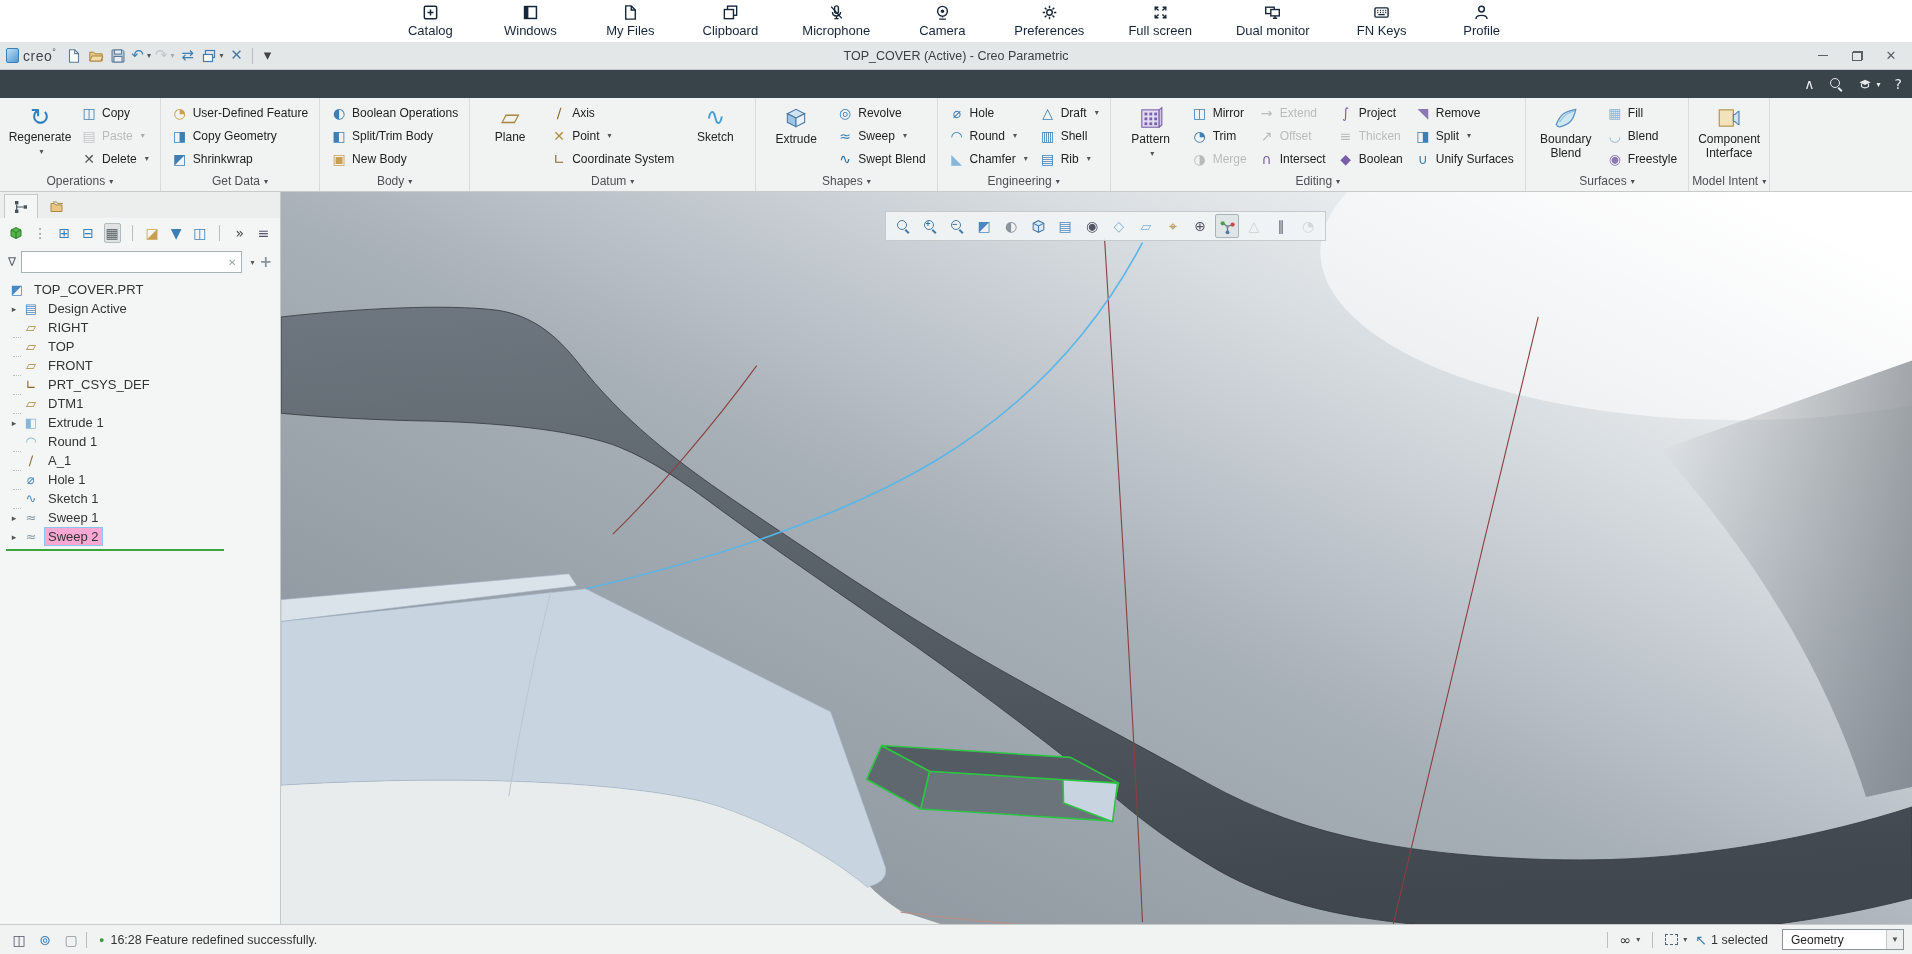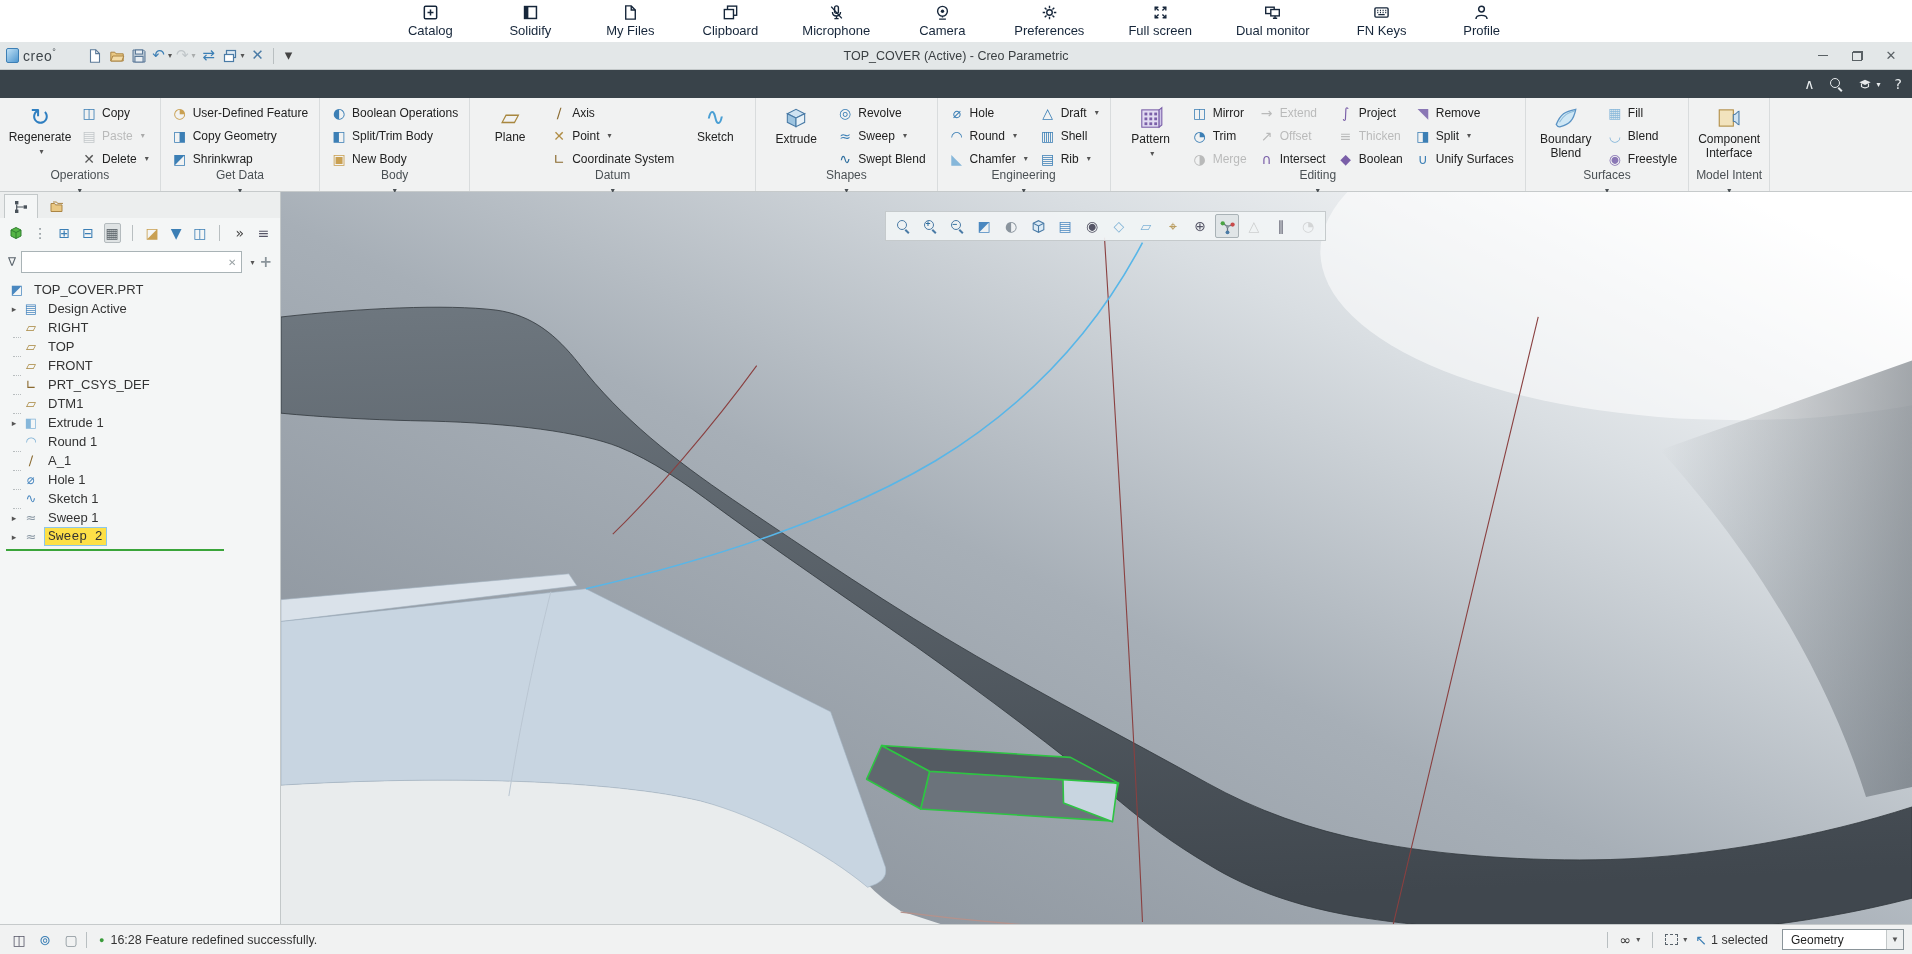--- a/index.html
+++ b/index.html
@@ -27,21 +27,21 @@
   #topbar { height:42px; background:#fff; display:flex; justify-content:center; align-items:center; gap:44px; }
   .tb-item { display:flex; flex-direction:column; align-items:center; gap:2px; min-width:56px; cursor:pointer; }
   .tb-item .svgic { width:17px; height:17px; }
   .tb-label { font-size:13px; color:#16263a; white-space:nowrap; }
 
   
   #titlebar { height:28px; background:#e3e7e8; border-bottom:1px solid #c3c8c9;
     display:flex; align-items:center; padding:0 6px; position:relative; }
   .brandbox { width:13px; height:15px; background:linear-gradient(135deg,#bfe0f5,#4f97cf);
     border:1px solid #3c7fb5; border-radius:2px; margin-right:4px; }
-  .brandtxt { font-size:14px; color:#3f464b; letter-spacing:.5px; margin-right:28px; }
+  .brandtxt { font-size:14px; color:#3f464b; letter-spacing:.5px; margin-right:7px; }
   .brandtxt::after { content:'°'; font-size:9px; vertical-align:super; }
   .qat-btn { height:22px; min-width:22px; display:flex; align-items:center; justify-content:center;
     padding:0 2px; border-radius:2px; cursor:pointer; }
   .qat-btn .gic { font-size:15px; }
   .qat-btn.dis { opacity:.4; }
   .vsep { width:1px; height:16px; background:#b9bfc1; margin:0 4px; }
   #win-title { position:absolute; left:50%; transform:translateX(-50%);
     font-size:12.5px; color:#3a3f42; white-space:nowrap; }
   #winbtns { position:absolute; right:6px; display:flex; gap:4px; }
   .winbtn { width:30px; height:22px; display:flex; align-items:center; justify-content:center; cursor:pointer; color:#5a6165; }
@@ -58,21 +58,21 @@
   .tab.active { background:#f1f2f2; color:#3da13d; }
   #tab-right { position:absolute; right:10px; top:0; height:28px; display:flex; align-items:center; gap:14px; }
   .tr-ic { color:#e8ecee; font-size:12px; cursor:pointer; display:flex; align-items:center; gap:2px; }
   .tr-ic .svgic { width:14px; height:14px; }
   .tr-ic .caret { color:#e8ecee; }
 
   
   #ribbon { height:94px; background:#f1f2f2; border-bottom:1px solid #c6cacb; display:flex; align-items:stretch; }
   .rgroup { display:flex; flex-direction:column; border-right:1px solid #d9dcdd; }
   .rcontent { height:74px; display:flex; align-items:stretch; gap:4px; padding:2px 7px 0 7px; }
-  .rlabel { height:20px; font-size:12px; color:#4a5054; display:flex; align-items:center; justify-content:center; gap:4px; cursor:pointer;flex-direction:column; }
+  .rlabel { height:20px; font-size:12px; color:#4a5054; display:flex; align-items:center; justify-content:center; gap:4px; cursor:pointer; }
   .rlabel .caret { color:#4a5054; margin-left:0; }
   .rbig { width:66px; display:flex; flex-direction:column; align-items:center; justify-content:flex-start;
     padding-top:5px; gap:2px; cursor:pointer; border-radius:2px; text-align:center; }
   .rbig .rbig-label { font-size:12px; color:#222; line-height:1.15; }
   .rcol { display:flex; flex-direction:column; justify-content:flex-start; padding-top:1px; }
   .rsmall { height:23px; display:flex; align-items:center; gap:5px; padding:0 4px; font-size:12px; color:#222;
     white-space:nowrap; cursor:pointer; border-radius:2px; }
   .rsmall .gic, .rsmall .svgic { width:16px; text-align:center; }
   .rsmall.dis, .rbig.dis { opacity:.45; }
   .rsmall.dis { color:#777; }
@@ -95,21 +95,21 @@
   .clear-x { font-size:10px; color:#9aa2a5; padding:0 5px; cursor:pointer; }
   #tree-items { padding-top:4px; position:relative; }
   .tree-row { height:19px; display:flex; align-items:center; font-size:13px; color:#333; cursor:pointer; white-space:nowrap; }
   .tree-row.root { padding-left:8px; }
   .tree-row .expander { width:16px; text-align:center; font-size:9px; color:#555; flex:none; margin-left:6px; }
   .tree-row .stub { width:16px; flex:none; margin-left:6px; position:relative; }
   .tree-row .stub::before { content:''; position:absolute; left:7px; top:9px; width:8px; border-top:1px dotted #b8bdbf; }
   .tree-row .t-ic { width:18px; text-align:center; margin-right:4px; flex:none; }
   .tree-row .t-ic .gic { font-size:13px; }
   .tree-label { padding:0 3px; line-height:17px; border:1px solid transparent; }
-  .tree-row.selected .tree-label { background:#fde047; border-color:#8cc6ea;font-family:Liberation Mono, monospace; }
+  .tree-row.selected .tree-label { background:#f9a8d4; border-color:#8cc6ea; }
   #tree-underline { height:2px; background:#3aa53a; width:218px; margin:3px 0 0 6px; }
   #tree-filler { flex:1; }
 
   
   #viewport { flex:1; position:relative; background:#e9ebec; overflow:hidden; }
   #scene { position:absolute; inset:0; width:100%; height:100%; }
   #vp-toolbar { position:absolute; left:604px; top:19px; height:30px; display:flex; align-items:center; gap:3px;
     background:rgba(241,244,245,.92); border:1px solid #c5cacc; padding:0 5px; }
   .vtb-btn { width:24px; height:24px; display:flex; align-items:center; justify-content:center; cursor:pointer; border:1px solid transparent; border-radius:2px; }
   .vtb-btn.active { background:#e0e5e7; border-color:#a9b2b6; }
@@ -140,21 +140,21 @@
       </span>
       <span class="tb-label">Catalog</span>
     </div>
     <div class="tb-item">
       <span class="svgic">
         <svg viewBox="0 0 16 16">
           <rect x="2.4" y="2.4" width="11.2" height="11.2" fill="none" stroke="#16263a" stroke-width="1.4"></rect>
           <rect x="2.4" y="2.4" width="3.6" height="11.2" fill="#16263a"></rect>
         </svg>
       </span>
-      <span class="tb-label">Solidify</span>
+      <span class="tb-label">Windows</span>
     </div>
     <div class="tb-item">
       <span class="svgic">
         <svg viewBox="0 0 16 16">
           <path d="M3.5 1.8h5.2l3.8 3.8v8.6H3.5z" fill="none" stroke="#16263a" stroke-width="1.3"></path>
           <path d="M8.7 1.8v3.8h3.8" fill="none" stroke="#16263a" stroke-width="1.3"></path>
         </svg>
       </span>
       <span class="tb-label">My Files</span>
     </div>

